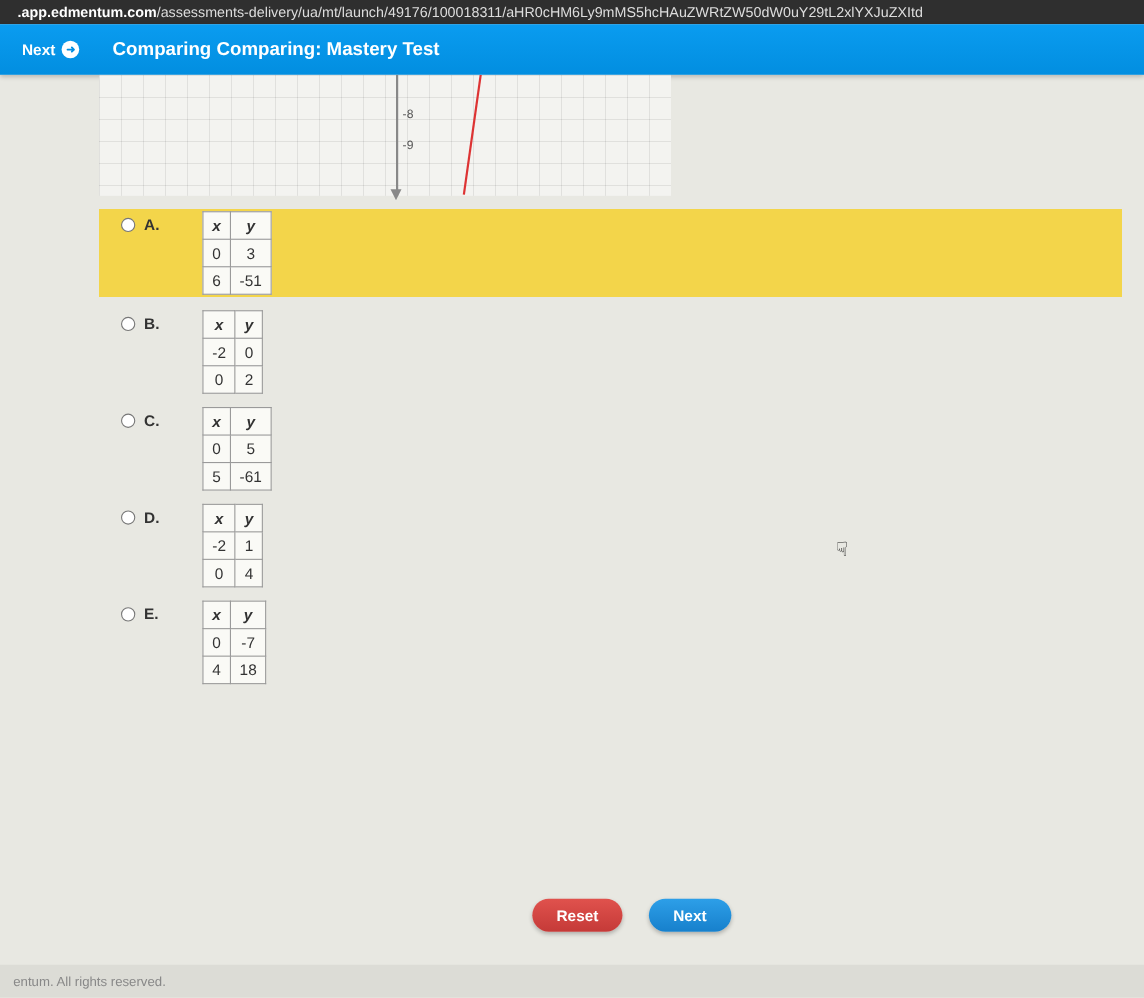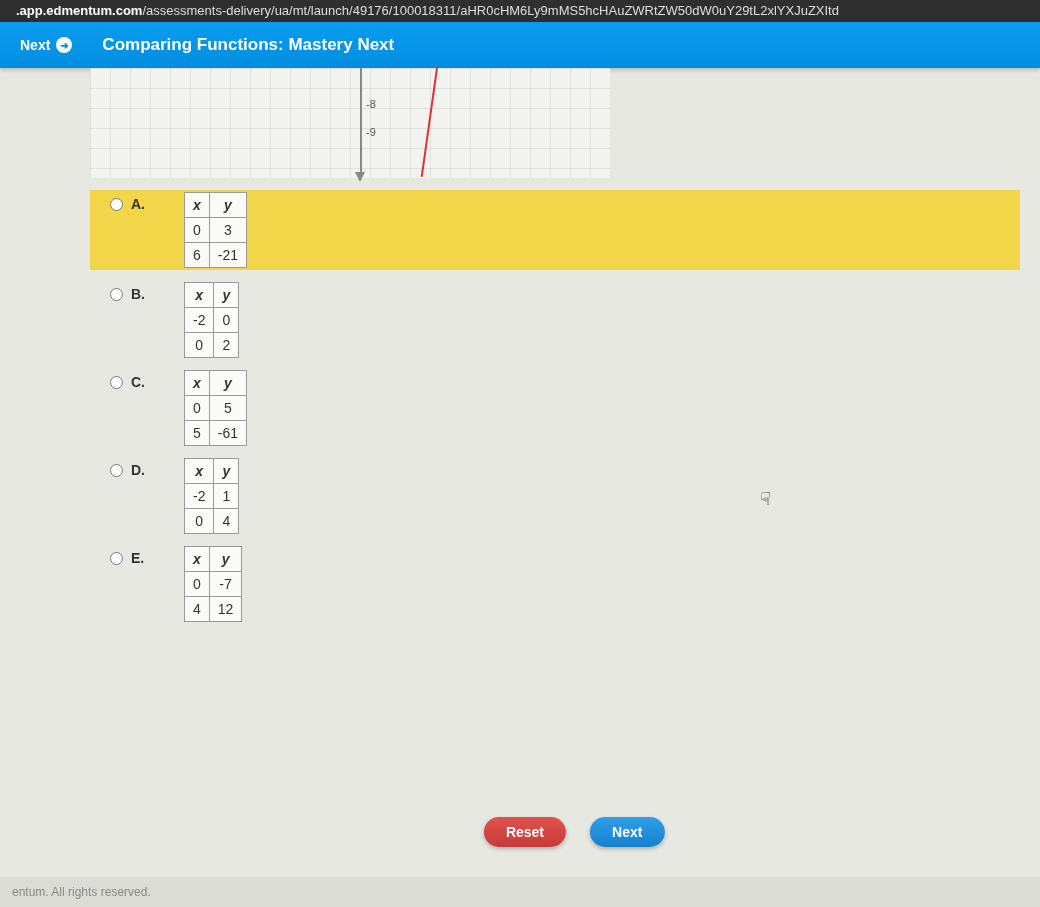--- a/index.html
+++ b/index.html
@@ -191,21 +191,21 @@
 
 <div class="url-bar">
   <span class="host">.app.edmentum.com</span><span>/assessments-delivery/ua/mt/launch/49176/100018311/aHR0cHM6Ly9mMS5hcHAuZWRtZW50dW0uY29tL2xlYXJuZXItd</span>
 </div>
 
 <div class="blue-header">
   <div class="next-pill">
     <span>Next</span>
     <span class="arrow-circ">➜</span>
   </div>
-  <div class="title">Comparing Functions: Mastery Next</div>
+  <div class="title">Comparing Comparing: Mastery Test</div>
 </div>
 
 <div class="content-wrap">
 
   <div class="graph-strip">
     <div class="y-axis"></div>
     <div class="y-arrow"></div>
     <div class="tick t8">-8</div>
     <div class="tick t9">-9</div>
     <div class="red-line"></div>
@@ -223,21 +223,21 @@
             <tr>
           <th>x</th>
           <th>y</th>
         </tr>
         <tr>
           <td>0</td>
           <td>3</td>
         </tr>
         <tr>
           <td>6</td>
-          <td>-21</td>
+          <td>-51</td>
         </tr>
       </tbody>
         </table>
     </div>
 
     <div class="option-row">
       <div class="radio-col">
         <span class="radio"></span>
         <span class="opt-label">B.</span>
       </div>
@@ -315,21 +315,21 @@
             <tr>
           <th>x</th>
           <th>y</th>
         </tr>
         <tr>
           <td>0</td>
           <td>-7</td>
         </tr>
         <tr>
           <td>4</td>
-          <td>12</td>
+          <td>18</td>
         </tr>
       </tbody>
         </table>
     </div>
 
   </div>
 
   <div class="actions">
     <button class="btn reset">Reset</button>
     <button class="btn next">Next</button>

